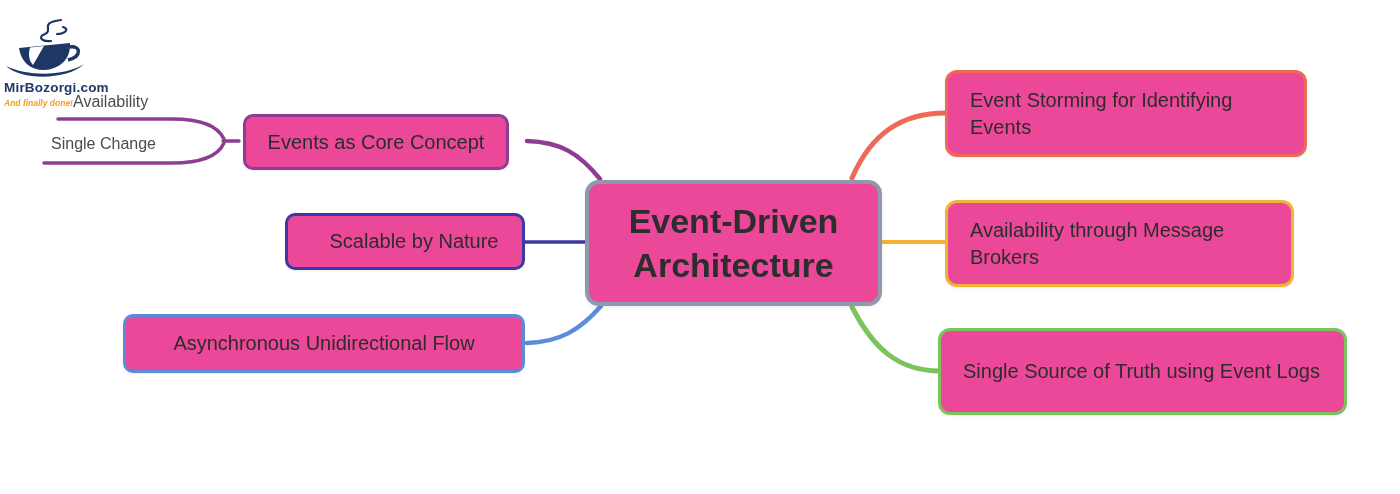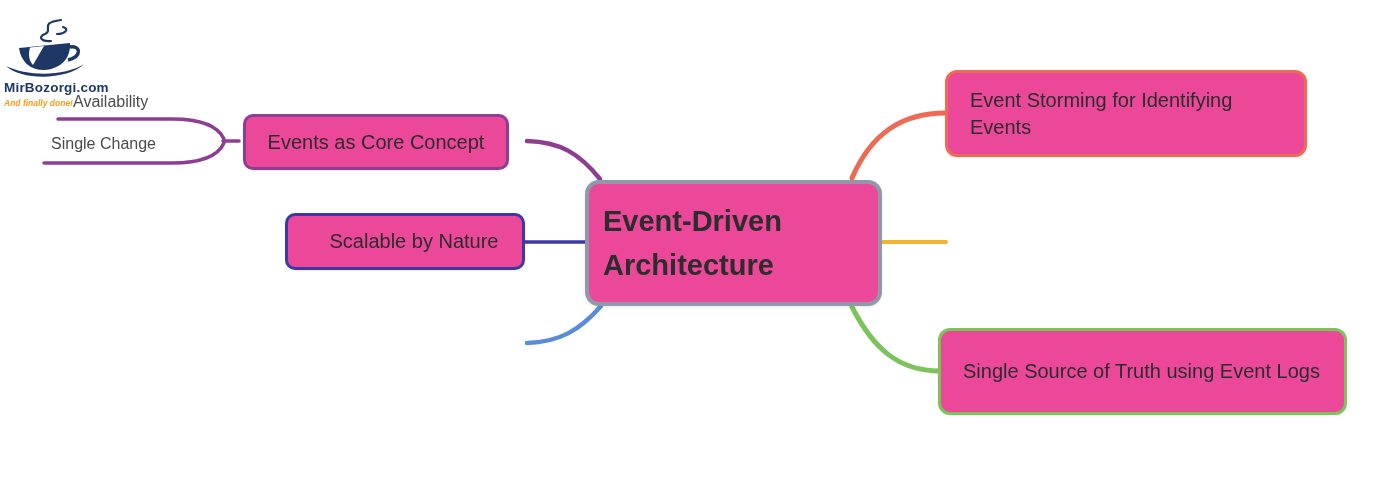--- a/index.html
+++ b/index.html
@@ -58,21 +58,22 @@
   }
   #node-events   { left: 237px; top: 114px; width: 266px; height: 56px; margin-left: 6px; }
   #node-scalable { left: 285px; top: 213px; width: 240px; height: 57px; padding-left: 18px; }
   #node-async    { left: 123px; top: 314px; width: 402px; height: 59px; }
 
   #node-center {
     left: 585px; top: 180px; width: 297px; height: 126px;
     border-width: 4px;
     border-radius: 14px;
     justify-content: center;
-    font-size: 29px;
+    text-align: center;
+    font-size: 34px;
     line-height: 44px;
     font-weight: bold;
     color: #2d2d2d;
     padding: 0 14px;
     box-shadow: 0 1px 3px rgba(60,70,90,0.12);
   }
 
   #node-storming     { left: 945px; top: 70px;  width: 362px; height: 87px; }
   #node-availability { left: 945px; top: 200px; width: 349px; height: 87px; }
   #node-single       { left: 938px; top: 328px; width: 409px; height: 87px; }
@@ -107,19 +108,21 @@
     </svg>
     <div class="brand" style="color: rgb(30, 55, 101);">MirBozorgi.com</div>
     <div class="tagline" style="color: rgb(245, 156, 26);">And finally done!</div>
   </div>
 
   <div class="sub-label" id="sub-notification">Availability</div>
   <div class="sub-label" id="sub-state-change">Single Change</div>
 
   <div class="node left-node" id="node-events" style="border-color: rgb(142, 62, 146);">Events as Core Concept</div>
   <div class="node left-node" id="node-scalable" style="border-color: rgb(62, 56, 166);">Scalable by Nature</div>
+  <div class="node left-node" id="node-async" style="border-color: rgb(91, 140, 216);">Asynchronous Unidirectional Flow</div>
 
   <div class="node" id="node-center" style="border-color: rgb(143, 153, 170);">Event-Driven Architecture</div>
 
   <div class="node right-node" id="node-storming" style="border-color: rgb(237, 107, 85);">Event Storming for Identifying Events</div>
+  <div class="node right-node" id="node-availability" style="border-color: rgb(242, 178, 51);">Availability through Message Brokers</div>
   <div class="node right-node" id="node-single" style="border-color: rgb(124, 195, 94);">Single Source of Truth using Event Logs</div>
 
 </div>
 
 </body></html>

